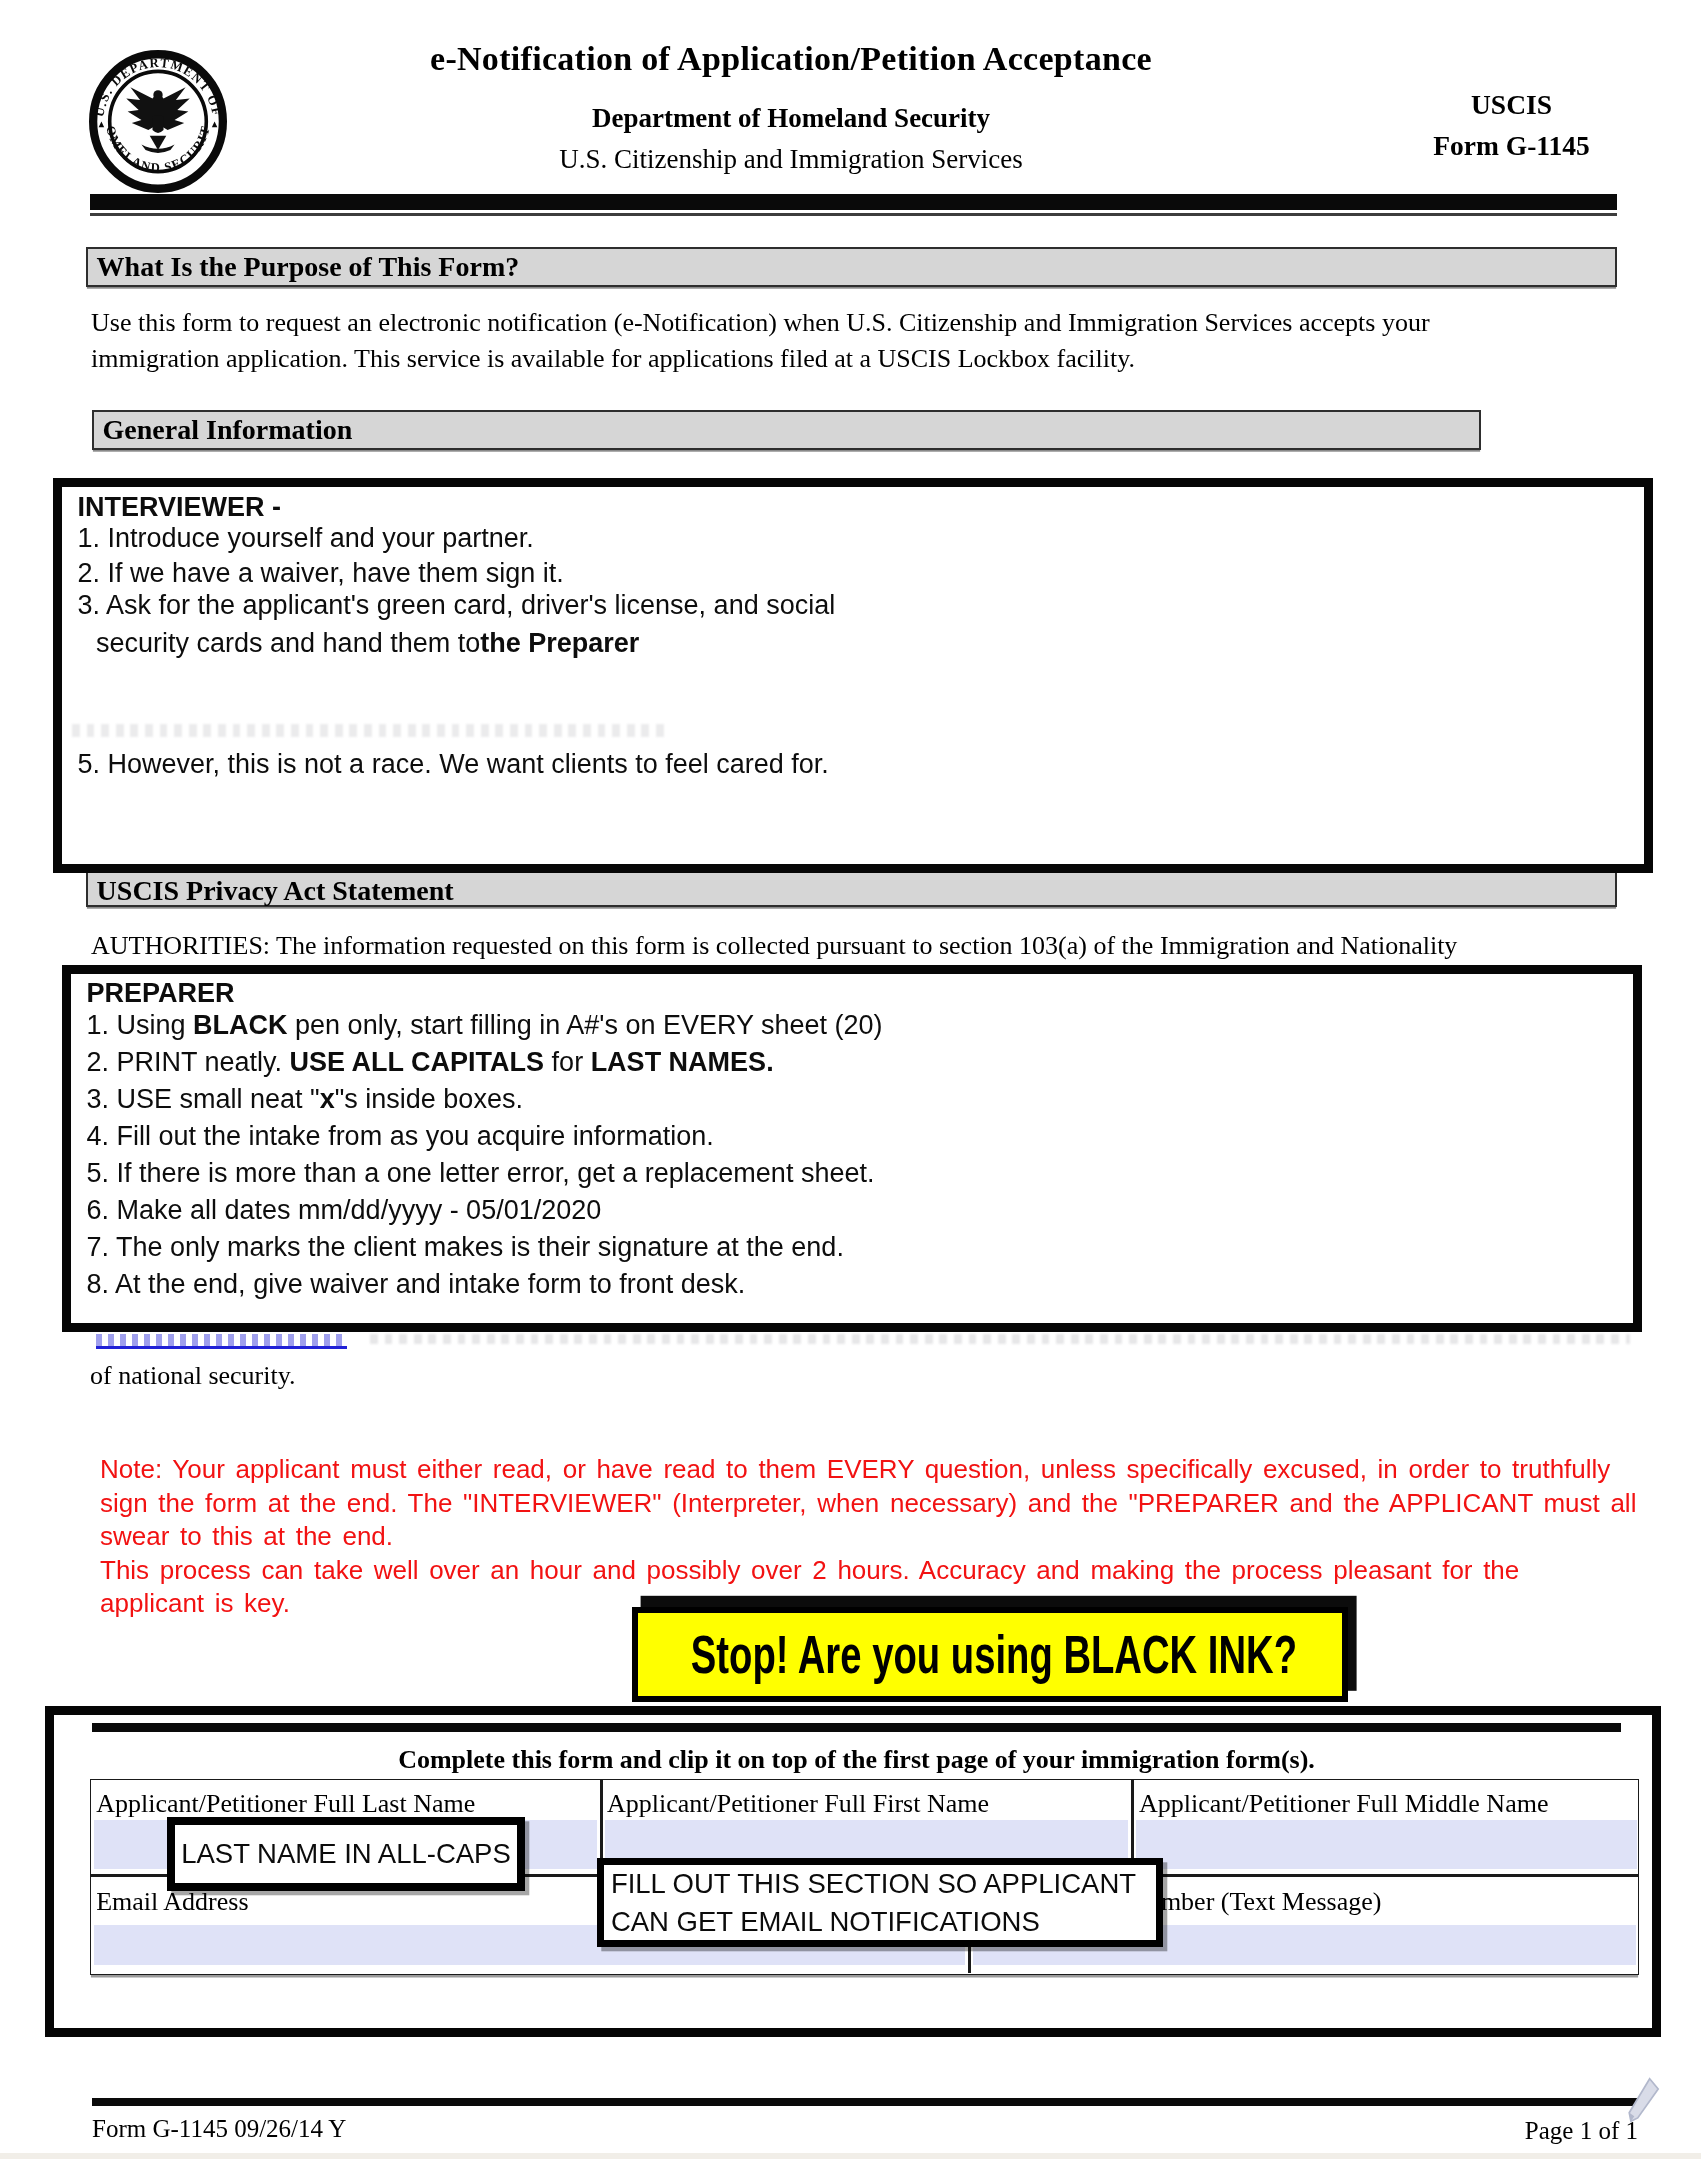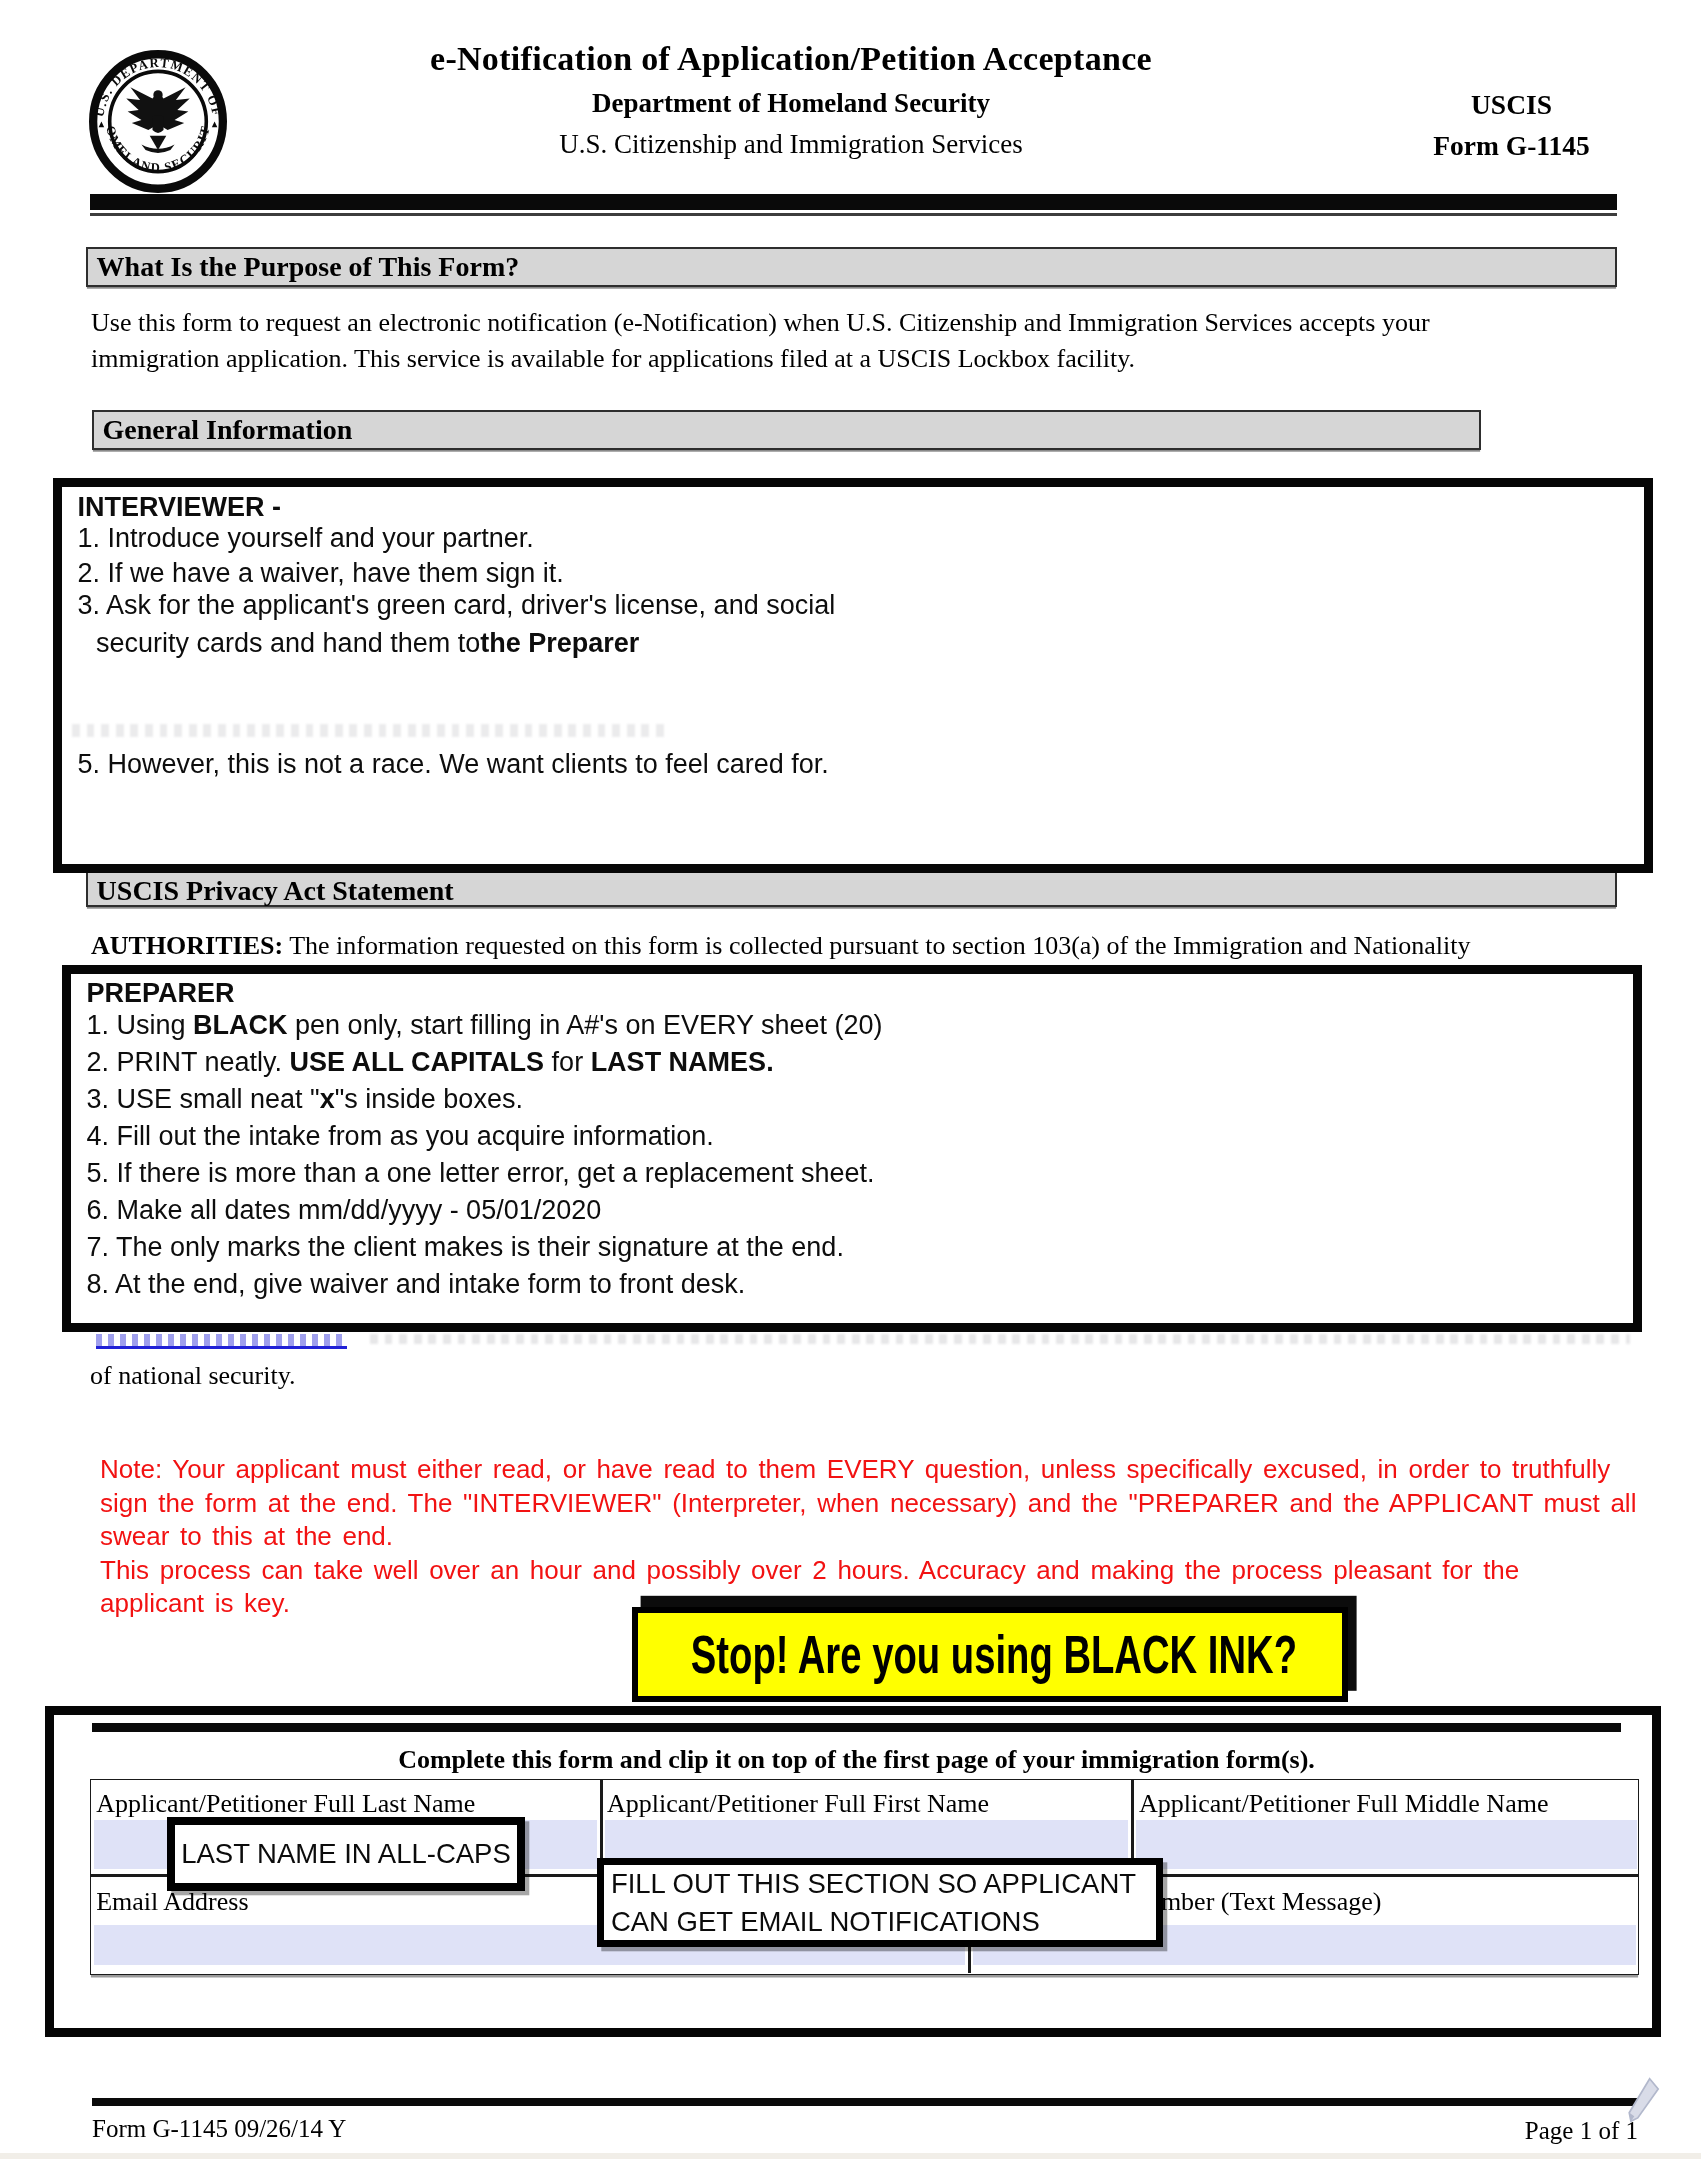--- a/index.html
+++ b/index.html
@@ -3,21 +3,21 @@
 <meta charset="utf-8">
 <style>
   html,body{margin:0;padding:0;background:#ffffff;}
   .page{position:relative;width:1702px;height:2160px;background:#fff;overflow:hidden;
         font-family:"Liberation Serif","DejaVu Serif",serif;color:#000;}
   .abs{position:absolute;}
   .nowrap{white-space:nowrap;}
   
   .hdr-center{left:275px;top:40px;width:1032px;text-align:center;}
   .hdr-title{font-size:34px;font-weight:700;letter-spacing:0.3px;}
-  .hdr-dept{font-size:27px;font-weight:700;margin-top:10px;}
+  .hdr-dept{font-size:27px;font-weight:700;margin-top:25px;}
   .hdr-agency{font-size:27px;margin-top:9.5px;}
   .hdr-right{left:1402px;top:84px;width:219px;text-align:center;font-weight:700;font-size:27.5px;line-height:41px;}
   .rule-thick{background:#0a0a0a;}
   .rule-gray{background:#3d3d3d;}
   
   .bar-heading{background:#d6d6d6;border:2.6px solid #2e2e2e;box-sizing:border-box;height:40px;
                font-weight:700;font-size:28px;padding:1.7px 8.6px 0 8.6px;box-shadow:0 2.6px 0 -0.9px #8a8a8a;}
   .bodytext{font-size:26px;line-height:34px;}
   
   .note-box{border:9.5px solid #060606;background:#fff;box-sizing:border-box;z-index:5;}
@@ -116,21 +116,21 @@
     <div class="nline" style="top:103px;">3. Ask for the applicant's green card, driver's license, and social</div>
     <div class="nline" style="top:141px;left:34px;"><span>security cards and hand them to</span><span class="bseg">the Preparer</span></div>
     <div class="abs smudge" style="left:10.3px;top:237px;width:594px;height:13px;opacity:.45;"></div>
     <div class="nline" style="top:262px;">5. However, this is not a race. We want clients to feel cared for.</div>
   </div>
 
   <div class="abs bar-heading" style="left:86px;top:871px;width:1531px;height:36px;z-index:1;">
     <span>USCIS Privacy Act Statement</span>
   </div>
   <div class="abs bodytext nowrap" style="left:91px;top:929px;">
-    <span style="font-weight:700;text-align:right;">AUTHORITIES:</span><span>  The information requested on this form is collected pursuant to section 103(a) of the Immigration and Nationality</span>
+    <span style="font-weight:400;text-align:right;">AUTHORITIES:</span><span>  The information requested on this form is collected pursuant to section 103(a) of the Immigration and Nationality</span>
   </div>
 
   <div class="abs note-box" style="left:62px;top:965px;width:1580px;height:367px;">
     <div class="nline" style="top:4.3px;font-weight:700;">PREPARER</div>
     <div class="nline" style="top:36px;"><span>1. Using </span><span class="bseg">BLACK</span><span> pen only, start filling in A#'s on EVERY sheet (20)</span></div>
     <div class="nline" style="top:73px;"><span>2. PRINT neatly. </span><span class="bseg">USE ALL CAPITALS</span><span> for </span><span class="bseg">LAST NAMES.</span></div>
     <div class="nline" style="top:110px;"><span>3. USE small neat "</span><span class="bseg">x</span><span>"s inside boxes.</span></div>
     <div class="nline" style="top:147px;">4. Fill out the intake from as you acquire information.</div>
     <div class="nline" style="top:184px;">5. If there is more than a one letter error, get a replacement sheet.</div>
     <div class="nline" style="top:221px;">6. Make all dates mm/dd/yyyy - 05/01/2020</div>

